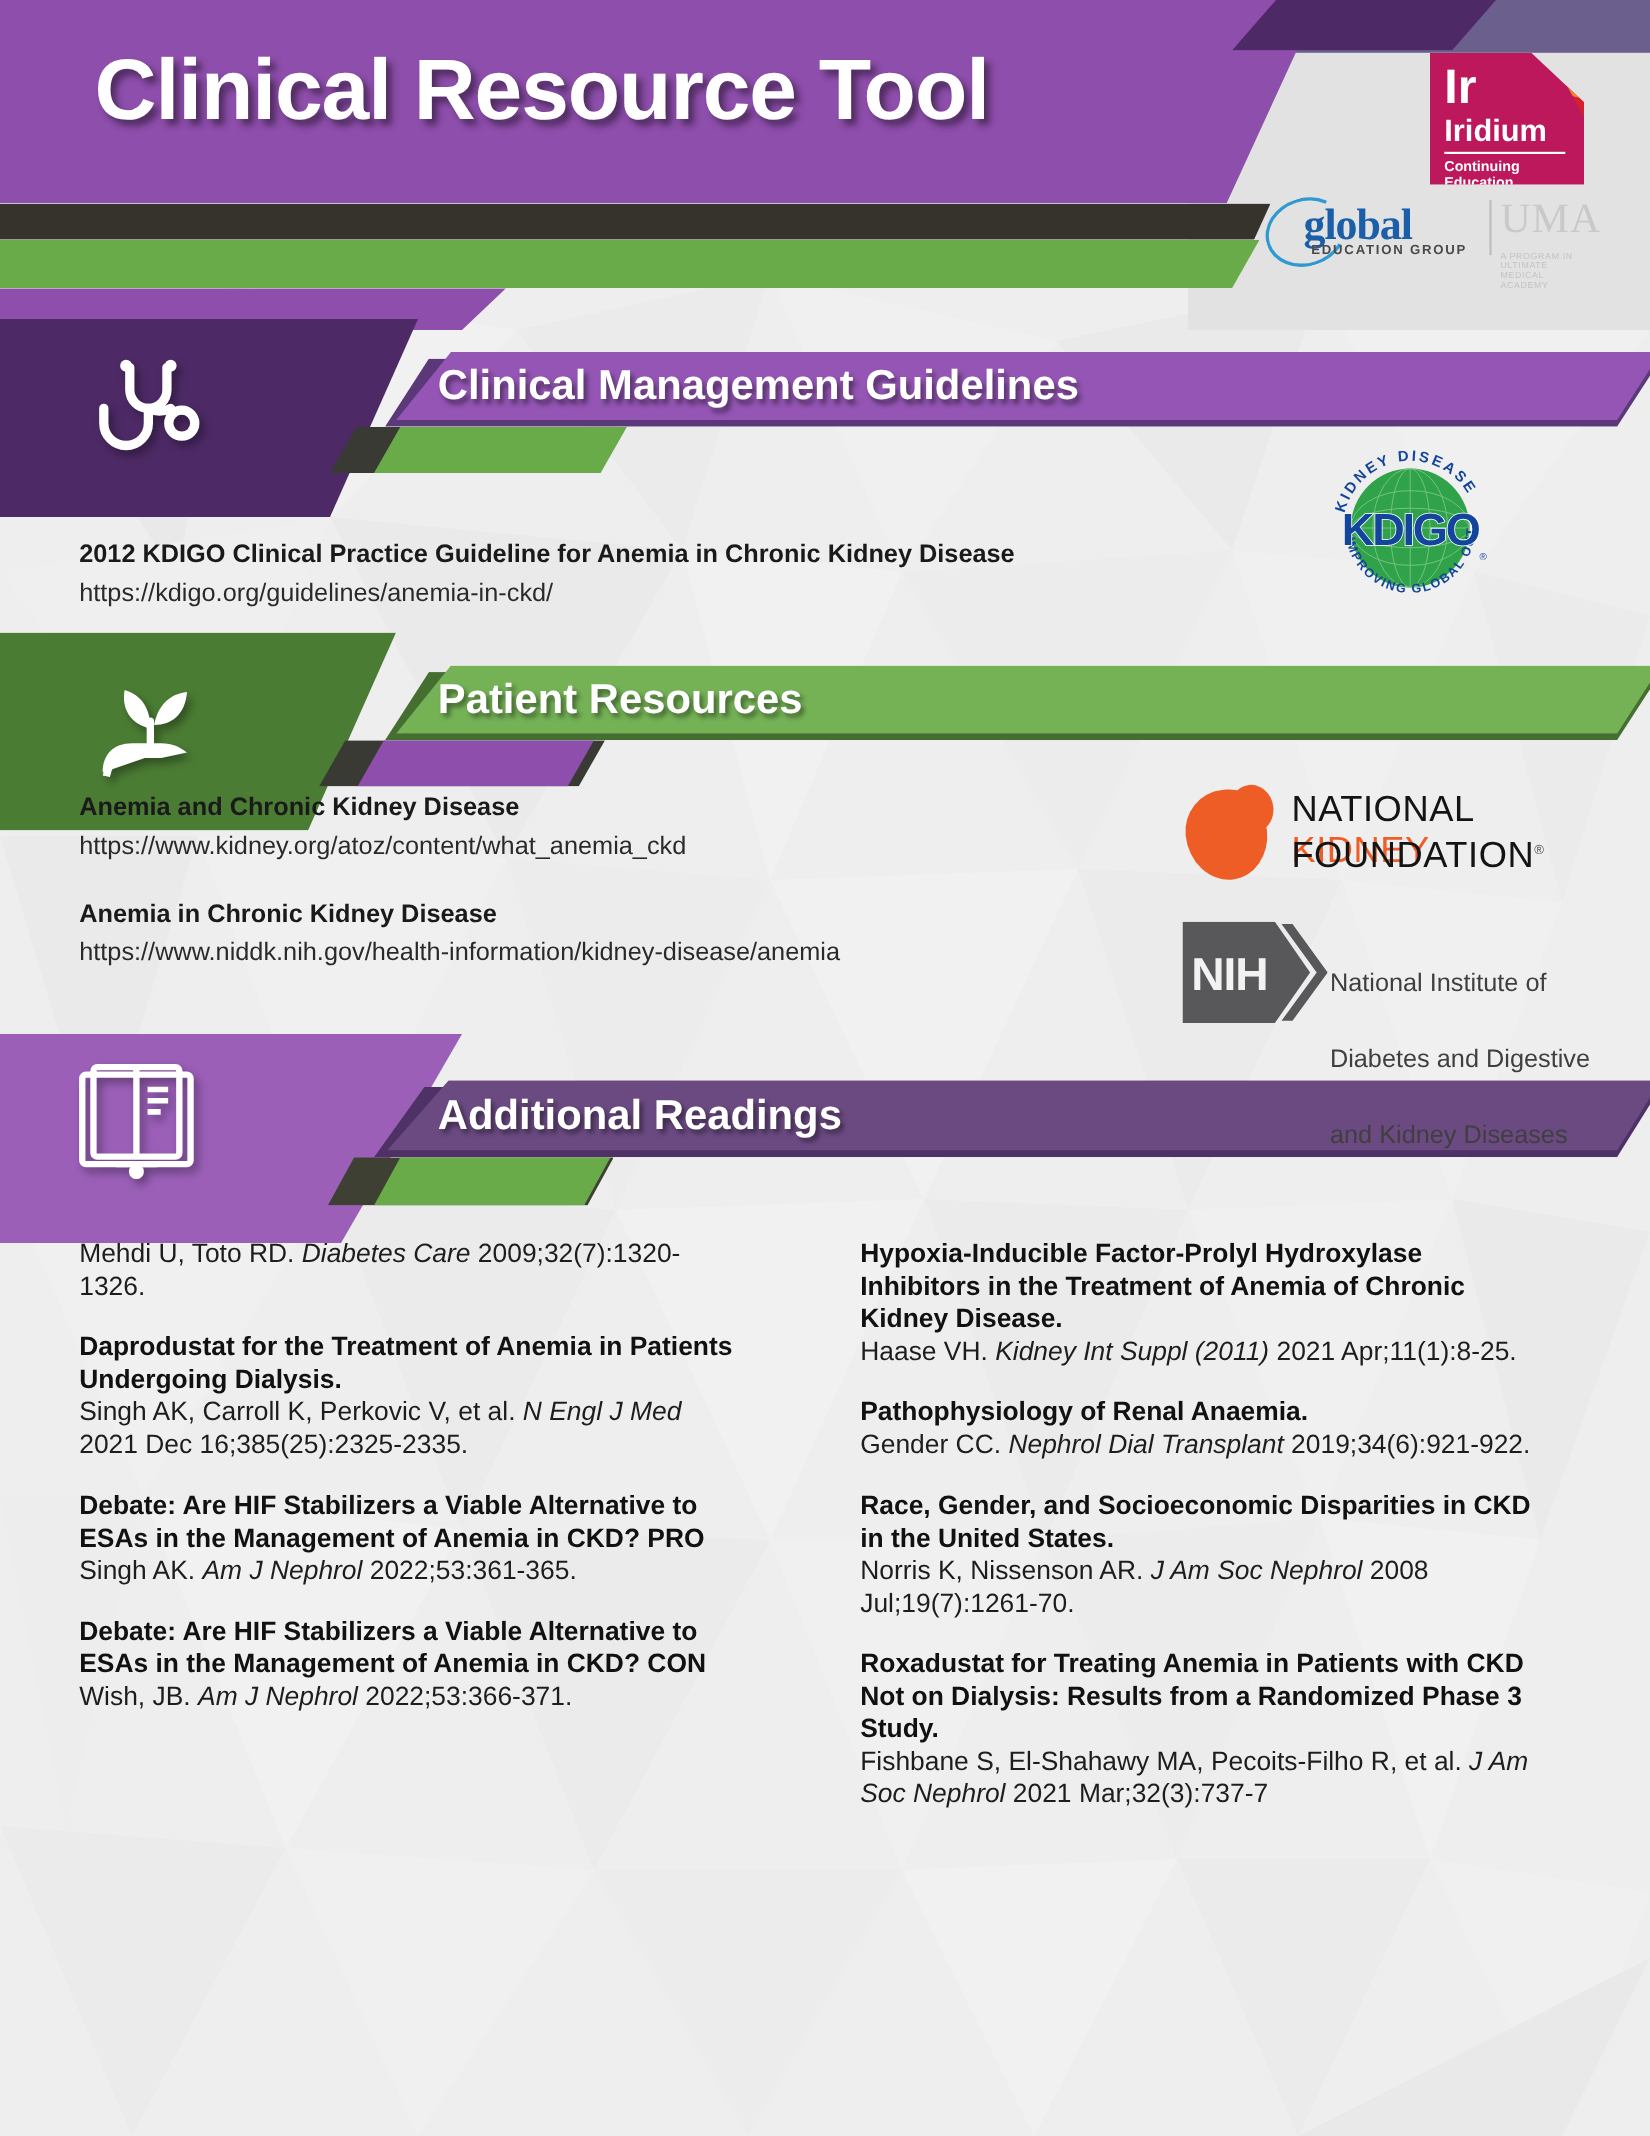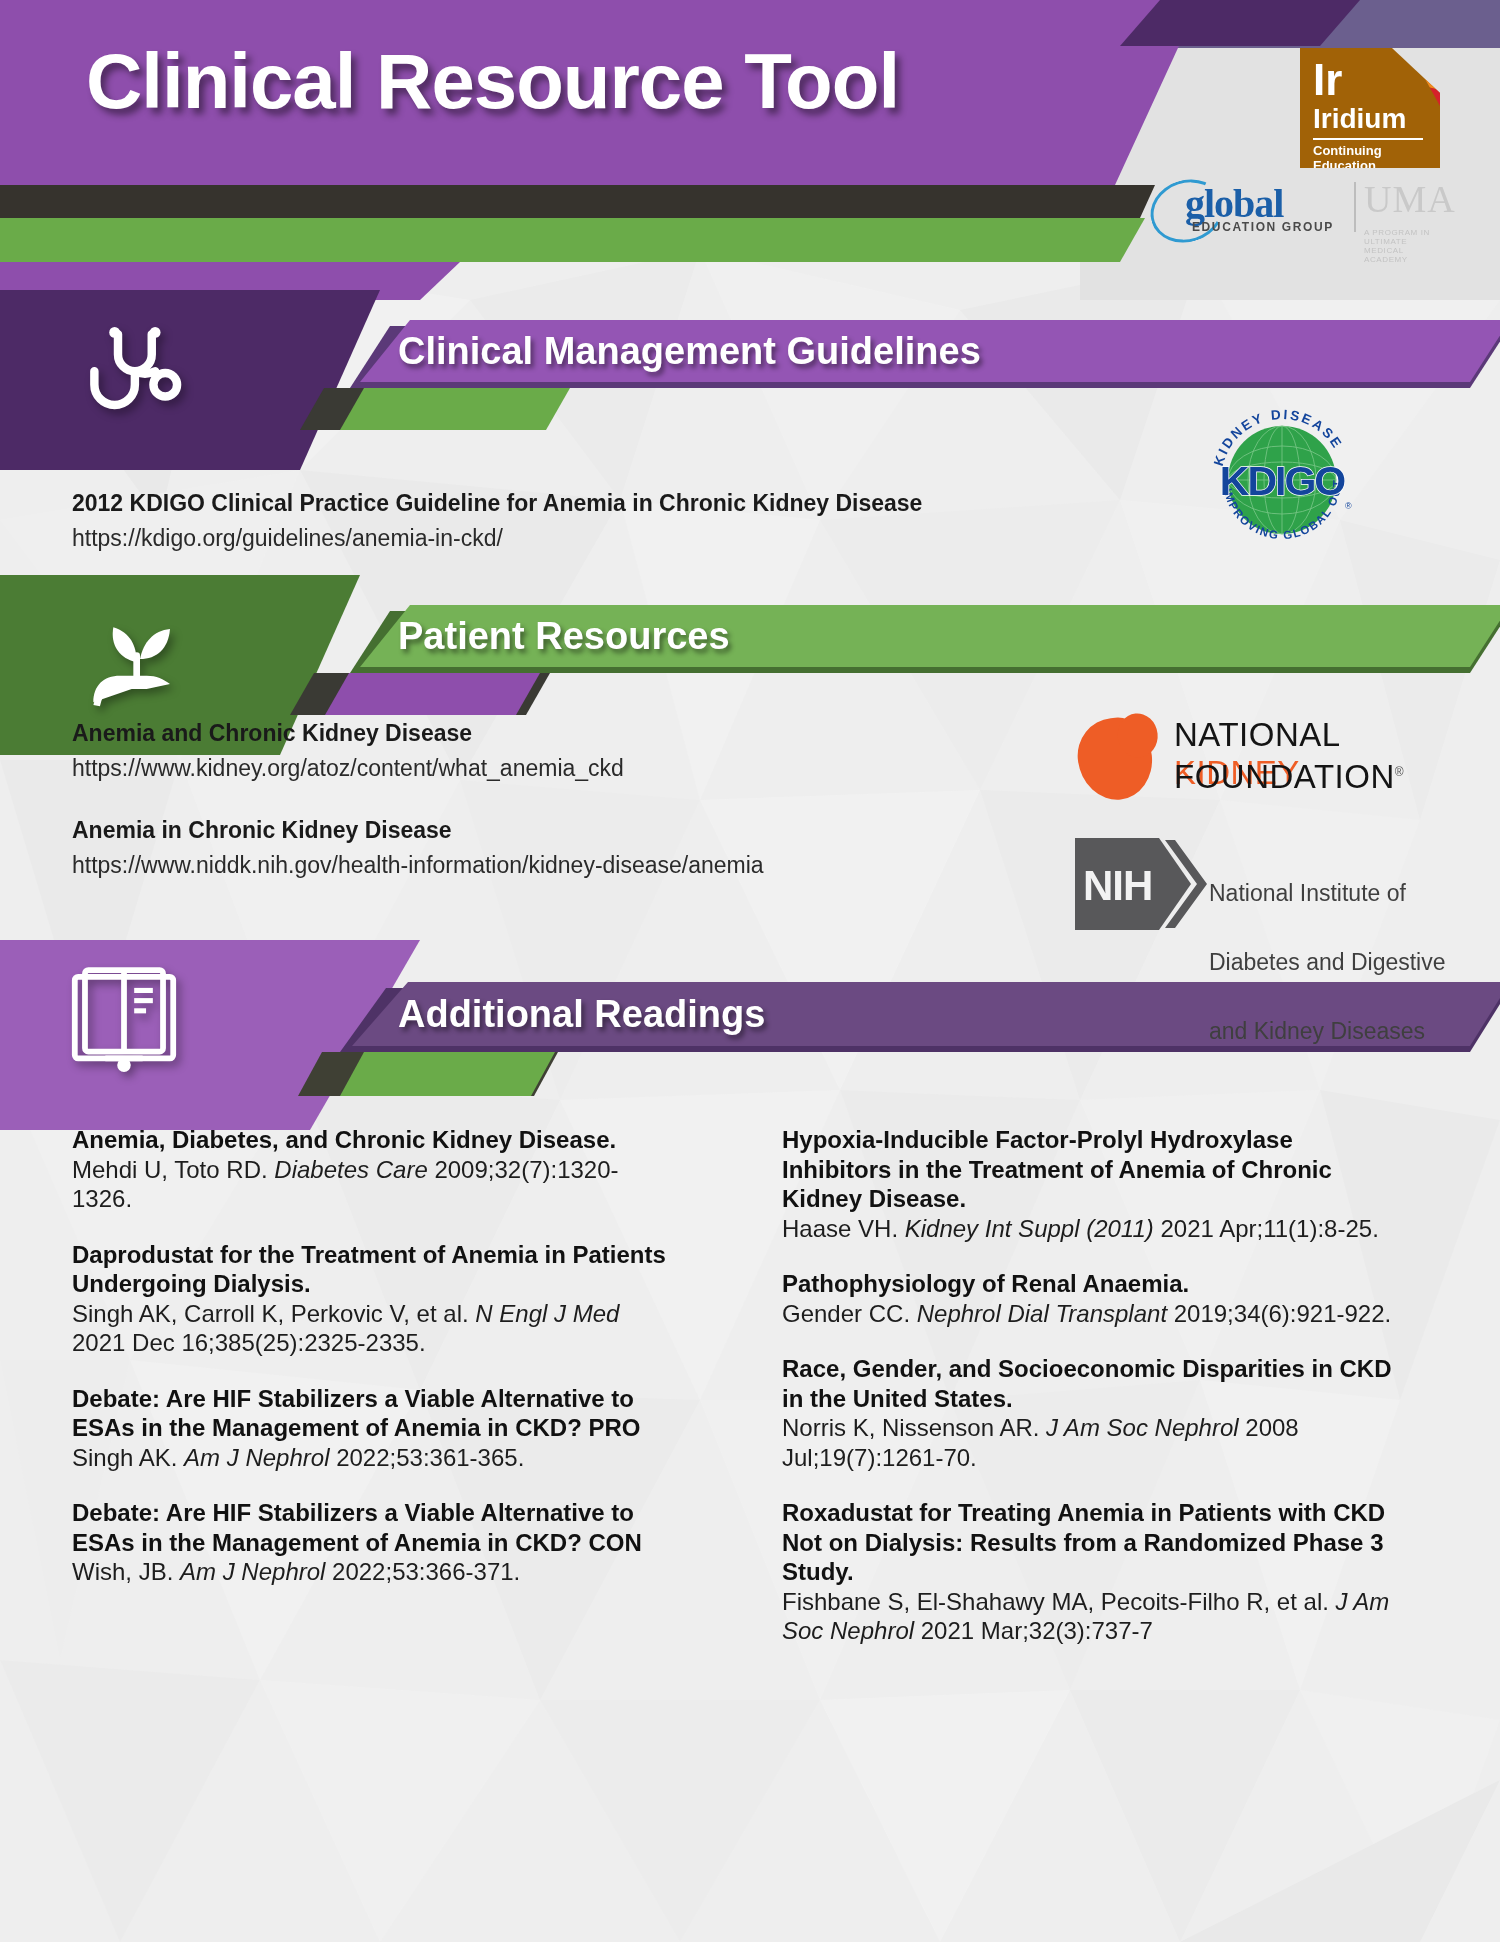--- a/index.html
+++ b/index.html
@@ -58,21 +58,21 @@
     position:absolute; left:86px; top:36px;
     font-size:78px; font-weight:bold; color:#ffffff;
     letter-spacing:-1px;
     text-shadow: 5px 6px 7px rgba(0,0,0,0.45);
     white-space:nowrap;
   }
 
   
   .iridium {
     position:absolute; left:1300px; top:48px; width:140px; height:120px;
-    background:#a16207;
+    background:#be185d;
     clip-path: polygon(0 0, 92px 0, 140px 45px, 140px 120px, 0 120px);
   }
   .iridium-rainbow {
     position:absolute; right:0; top:0; width:60px; height:58px;
     clip-path: polygon(28px 0, 60px 0, 60px 58px);
     overflow:hidden;
   }
   .iridium-ir {
     position:absolute; left:13px; top:10px;
     color:#fff; font-size:44px; font-weight:bold; line-height:1;
@@ -358,21 +358,20 @@
     <div style="position:absolute;left:352px;top:42px;width:1158px;height:64px;background:#6b4a82;clip-path:polygon(56px 0,1158px 0,1118px 64px,0 64px);"></div>
     <div style="position:absolute;left:298px;top:112px;width:260px;height:44px;background:#3f4034;clip-path:polygon(24px 0,260px 0,236px 44px,0 44px);"></div>
     <div style="position:absolute;left:340px;top:112px;width:215px;height:44px;background:#6aab49;clip-path:polygon(24px 0,215px 0,191px 44px,0 44px);"></div>
     <div class="band-title" style="left:398px;top:53px;">Additional Readings</div>
   </div>
 
   <div class="readings" style="left:0;top:1125px;width:1500px;">
 
     <div class="col" style="left:72px;top:0;width:600px;">
       <div class="ref">
-        <div class="ref-title">Anemia, Diabetes, and Chronic Kidney Disease.</div>
         <div class="ref-cite"><span>Mehdi U, Toto RD. </span><i>Diabetes Care</i><span> 2009;32(7):1320-1326.</span></div>
       </div>
       <div class="ref">
         <div class="ref-title">Daprodustat for the Treatment of Anemia in Patients Undergoing Dialysis.</div>
         <div class="ref-cite"><span>Singh AK, Carroll K, Perkovic V, et al. </span><i>N Engl J Med</i><span> 2021 Dec 16;385(25):2325-2335.</span></div>
       </div>
       <div class="ref">
         <div class="ref-title">Debate: Are HIF Stabilizers a Viable Alternative to ESAs in the Management of Anemia in CKD? PRO</div>
         <div class="ref-cite"><span>Singh AK. </span><i>Am J Nephrol</i><span> 2022;53:361-365.</span></div>
       </div>

